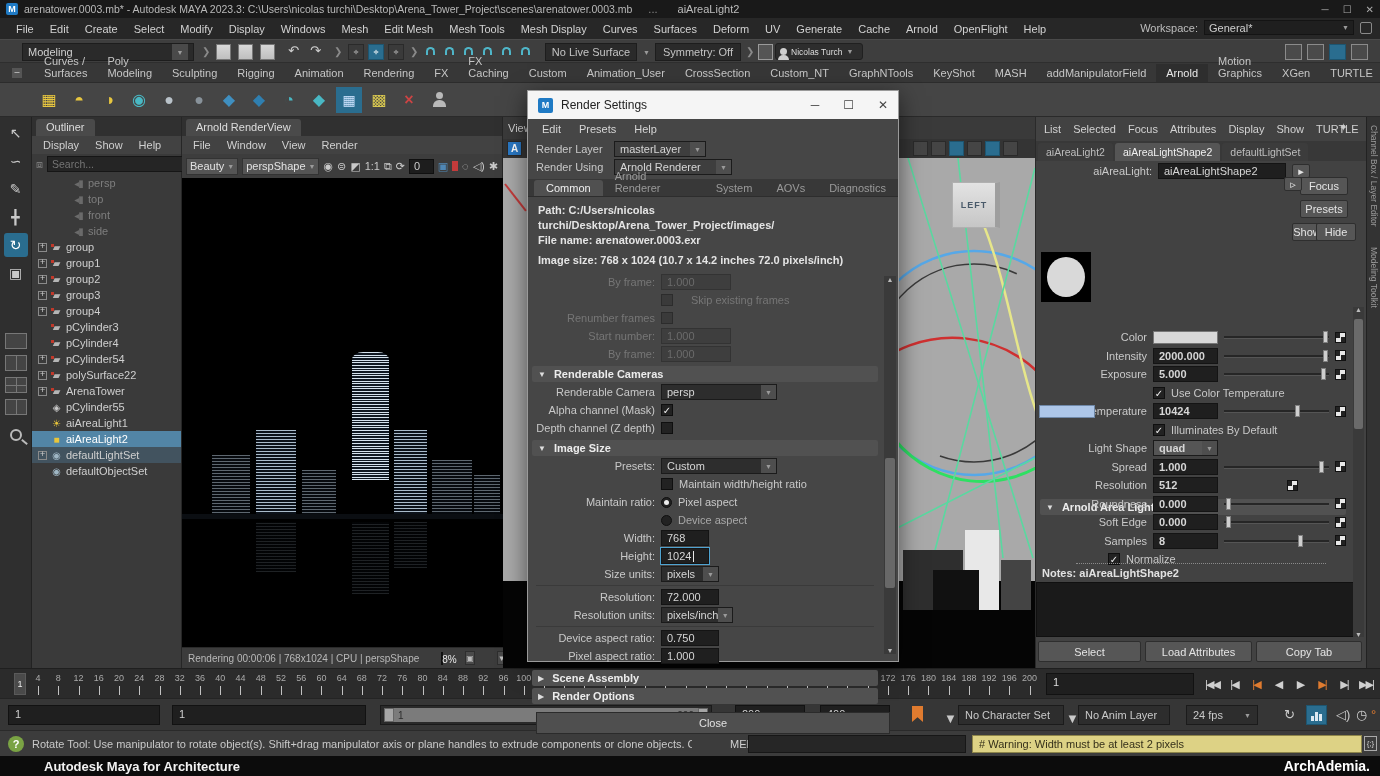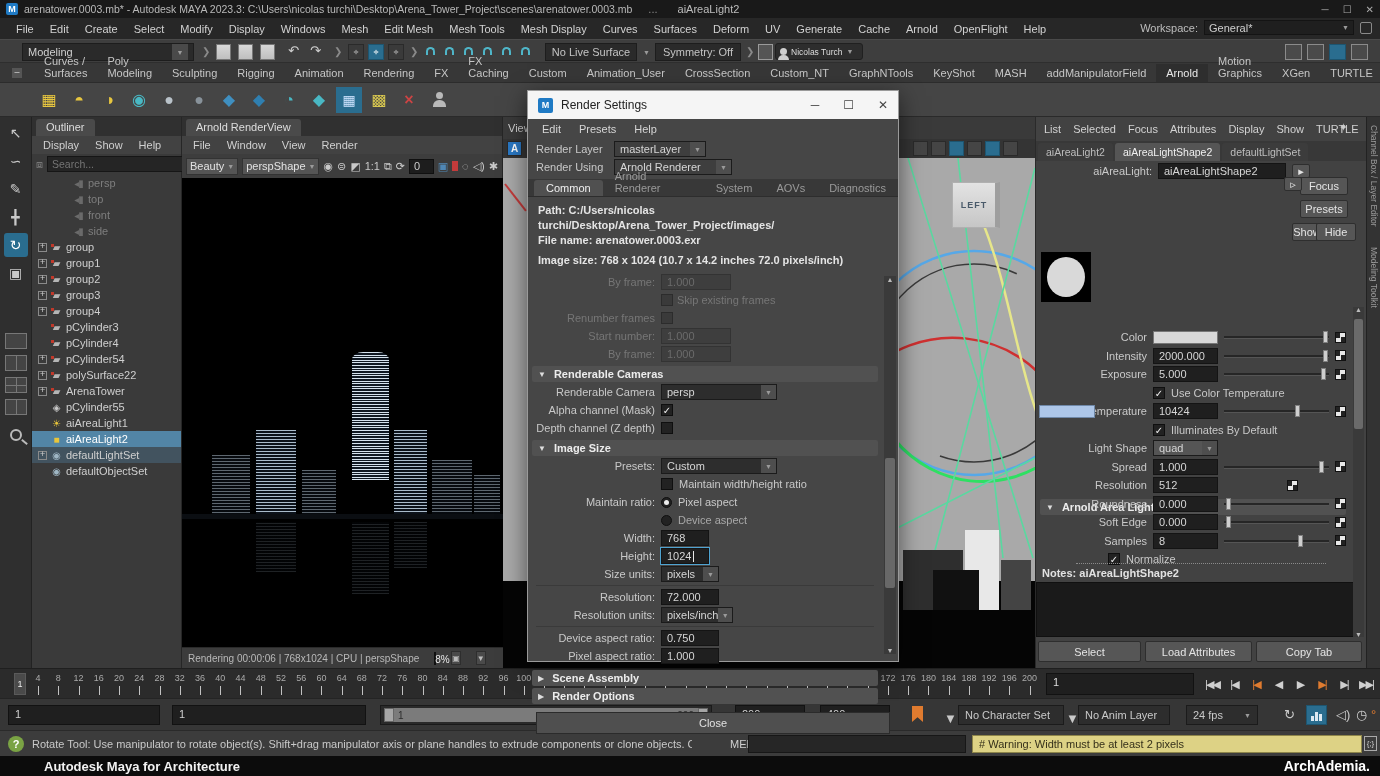--- a/index.html
+++ b/index.html
@@ -130,21 +130,21 @@
   .rv-dd { height:17px; background:#555; border:1px solid #333; display:flex; align-items:center; padding:0 3px; gap:3px; color:#e2e2e2;}
   .rv-ic { color:#c9c9c9; font-size:11px;}
   .rv-ic.red { width:10px; height:10px; background:#c23b3b; }
   .rv-count { width:34px; height:15px; background:#1d1d1d; border:1px solid #101010; color:#ccc; padding:0 4px; display:flex; align-items:center;}
   .rv-img { position:absolute; left:0; top:61px; width:321px; height:469px; background:#000; overflow:hidden;}
   .bld { position:absolute; background:repeating-linear-gradient(180deg, rgba(200,220,238,.85) 0 1px, rgba(12,18,26,1) 1px 3px);}
   .bld.bright { background:repeating-linear-gradient(180deg, rgba(225,238,250,.95) 0 1px, rgba(16,24,34,1) 1px 2.6px); border-radius:30% 30% 0 0/6% 6% 0 0;}
   .bld.dim { opacity:.55;}
   .bld.refl { opacity:.18; transform:scaleY(-1);}
   .rv-ground { position:absolute; left:0; top:336px; width:321px; height:5px; background:#0b0e12;}
-  .rv-status { position:absolute; left:0; bottom:0; width:321px; height:21px; background:#3c3c3c; border-top:1px solid #2a2a2a; display:flex; align-items:center; gap:15px; padding:0 6px;}
+  .rv-status { position:absolute; left:0; bottom:0; width:321px; height:21px; background:#3c3c3c; border-top:1px solid #2a2a2a; display:flex; align-items:center; gap:22px; padding:0 6px;}
   .rv-status .txt { color:#b9b9b9; font-size:10px; white-space:nowrap;}
   .pbar { position:relative; width:82px; height:13px; background:#1e1e1e; border:1px solid #101010;}
   .pbar .fill { position:absolute; left:0; top:0; bottom:0; width:8%; background:#4f87b5;}
   .pbar .plabel { position:absolute; left:0; right:0; text-align:center; font-size:10px; color:#e8e8e8; line-height:13px;}
   .rv-btn { width:14px; height:14px; background:#4a4a4a; border:1px solid #2e2e2e; color:#bbb; font-size:8px; text-align:center; line-height:13px;}
   .rv-corner { width:22px; height:17px; background:#8f8f8f; margin-left:2px;}
 
   
   .viewport { left:503px; top:117px; width:532px; height:551px; background:#3a3a3a; overflow:hidden;}
   .vp-menu { height:22px; display:flex; align-items:center; padding:0 5px; color:#d0d0d0;}
@@ -184,21 +184,21 @@
 
   
   .attred { left:1035px; top:117px; width:331px; height:551px; background:#424242; border-left:1px solid #2a2a2a;}
   .ae-menu { height:24px; display:flex; align-items:center; padding:0 2px;}
   .ae-menu span { padding:0 6px; color:#d2d2d2;}
   .ae-tabs { height:20px; display:flex; align-items:flex-end; gap:2px; padding-left:2px; background:#383838;}
   .ae-tab { padding:3px 8px; background:#3c3c3c; color:#bdbdbd; border-radius:3px 3px 0 0; font-size:10.5px;}
   .ae-tab.active { background:#555; color:#f0f0f0;}
   .ae-row { display:flex; align-items:center; height:17px; margin:1.5px 6px 1.5px 2px;}
   .ae-label { width:115px; text-align:right; padding-right:6px; color:#c9c9c9; flex:none;}
-  .ae-field { width:65px; flex:none;}
+  .ae-field { width:65px; flex:none;font-weight:bold;}
   .ae-btn { background:#565656; border:1px solid #2e2e2e; color:#e4e4e4; display:flex; align-items:center; justify-content:center; border-radius:2px;}
   .ae-swatch { position:absolute; left:5px; top:135px; width:50px; height:50px; background:#000;}
   .ae-swatch::after { content:""; position:absolute; left:6px; top:5px; width:38px; height:40px; border-radius:50%; background:#d9d9d9;}
   .ae-notesbox { position:absolute; left:0px; top:465px; width:319px; height:55px; background:#1a1a1a; border:1px solid #101010;}
   .ae-sb { position:absolute; right:2px; top:190px; width:11px; height:330px; background:#3a3a3a;}
   .ae-sb .thumb { position:absolute; left:1px; top:12px; width:9px; height:110px; background:#6a6a6a; border-radius:2px;}
   .sidestrip { left:1366px; top:117px; width:14px; height:551px; background:#333; border-left:1px solid #222;}
   .vtext { writing-mode:vertical-rl; font-size:8.5px; color:#9a9a9a; white-space:nowrap;}
 
   
@@ -826,21 +826,21 @@
     </div>
 
     <div class="rs-scroll">
       <div class="rs-row">
         <span class="rs-label dis">By frame:</span>
         <span class="field dis" style="width:70px">1.000</span>
       </div>
       <div class="rs-row">
         <span class="rs-label"></span>
         <span class="cb dis"></span>
-        <span class="dis-txt" style="margin-left:4px">Skip existing frames</span>
+        <span class="dis-txt" style="margin-left:18px">Skip existing frames</span>
       </div>
       <div class="rs-row">
         <span class="rs-label dis">Renumber frames</span>
         <span class="cb dis"></span>
       </div>
       <div class="rs-row">
         <span class="rs-label dis">Start number:</span>
         <span class="field dis" style="width:70px">1.000</span>
       </div>
       <div class="rs-row">

